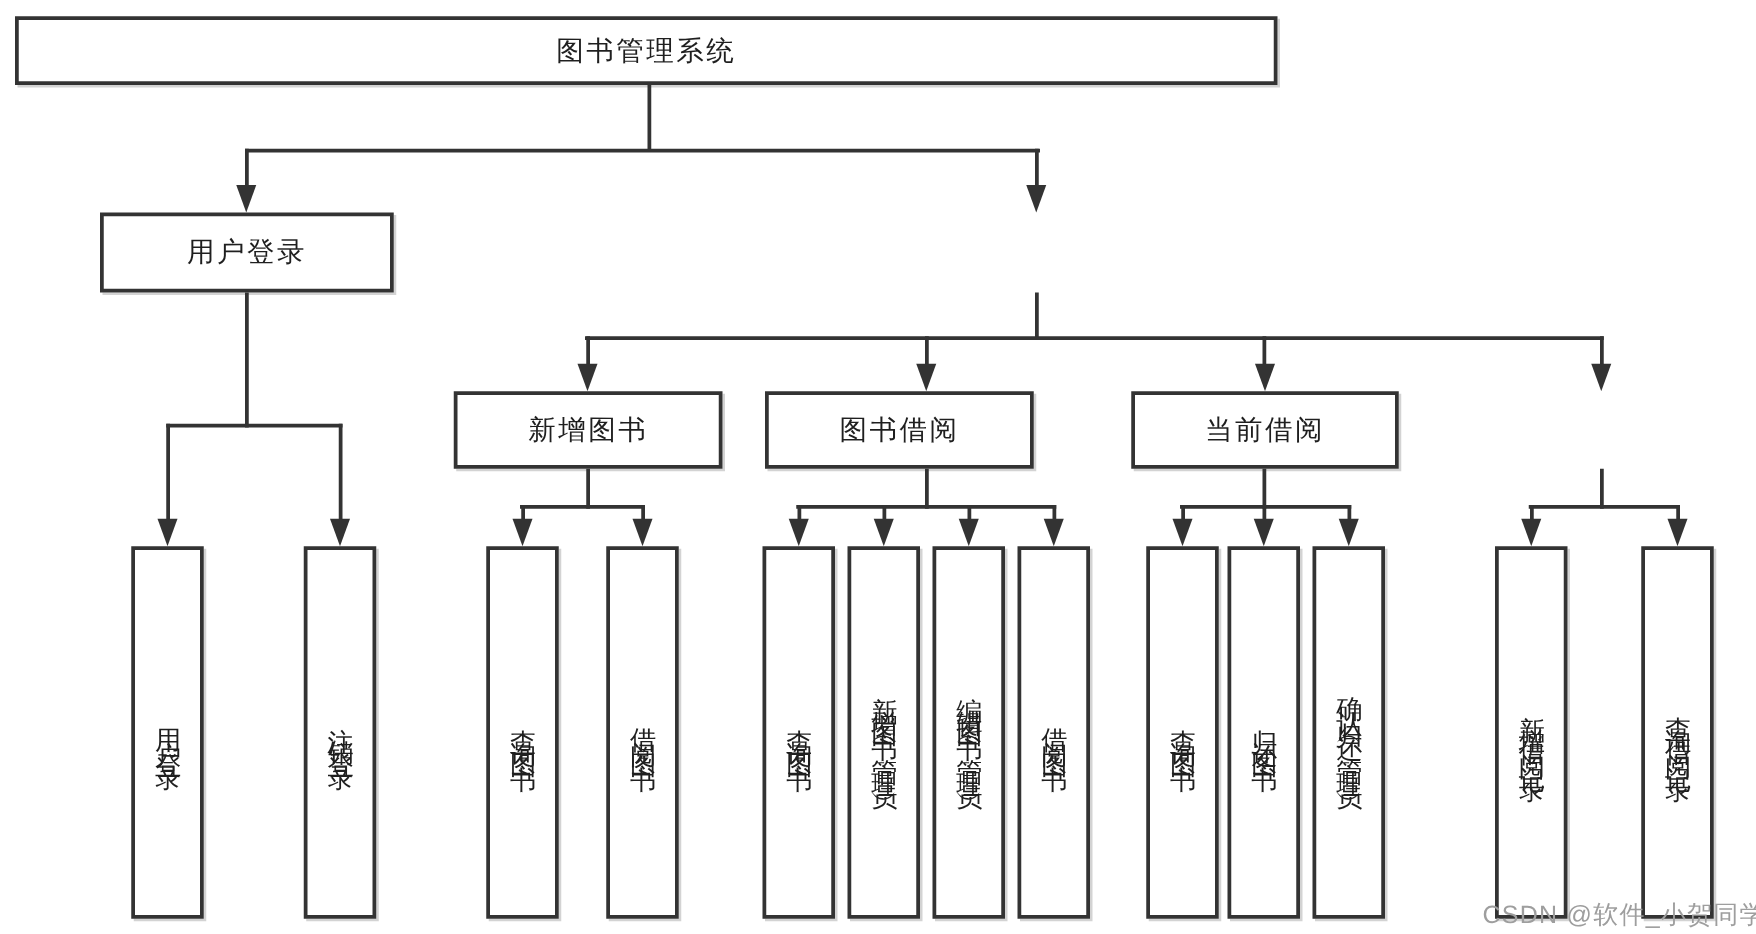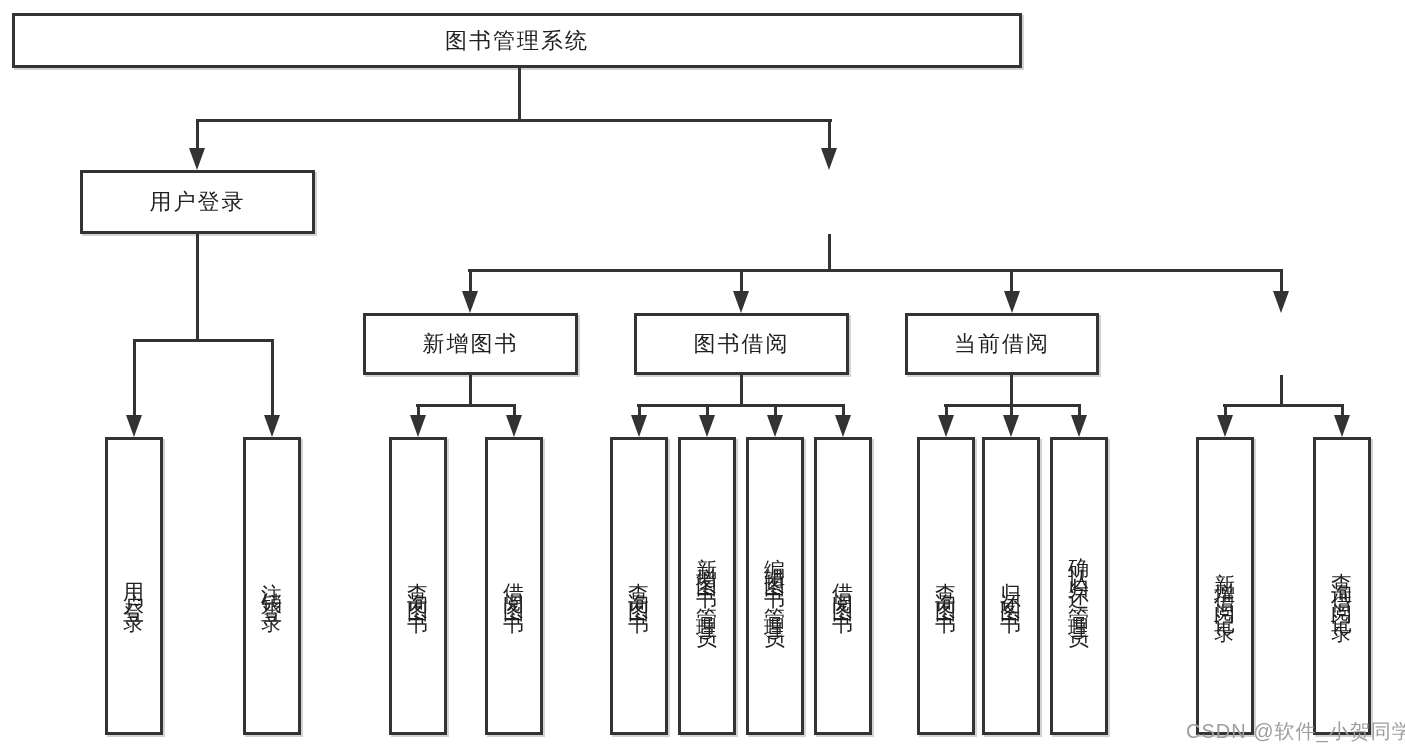--- a/index.html
+++ b/index.html
@@ -58,22 +58,22 @@
 </head>
 <body>
 
 <div id="stage">
 
   <div class="hbox" style="left:12px;top:13px;width:1010px;height:55px">图书管理系统</div>
 
   <div class="hbox l2" style="left:80px">用户登录</div>
 
   <div class="hbox l3" style="left:363px">新增图书</div>
-  <div class="hbox l3" style="left:634px">图书借阅</div>
-  <div class="hbox l3" style="left:905px;width:194px">当前借阅</div>
+  <div class="hbox l3" style="left:612px">图书借阅</div>
+  <div class="hbox l3" style="left:905px;width:214px">当前借阅</div>
 
   <div class="vbox" style="left:105px">用户登录</div>
   <div class="vbox" style="left:243px">注销登录</div>
 
   <div class="vbox" style="left:389px">查询图书</div>
   <div class="vbox" style="left:485px">借阅图书</div>
 
   <div class="vbox" style="left:610px">查询图书</div>
   <div class="vbox" style="left:678px">新增图书（管理员）</div>
   <div class="vbox" style="left:746px">编辑图书（管理员）</div>

